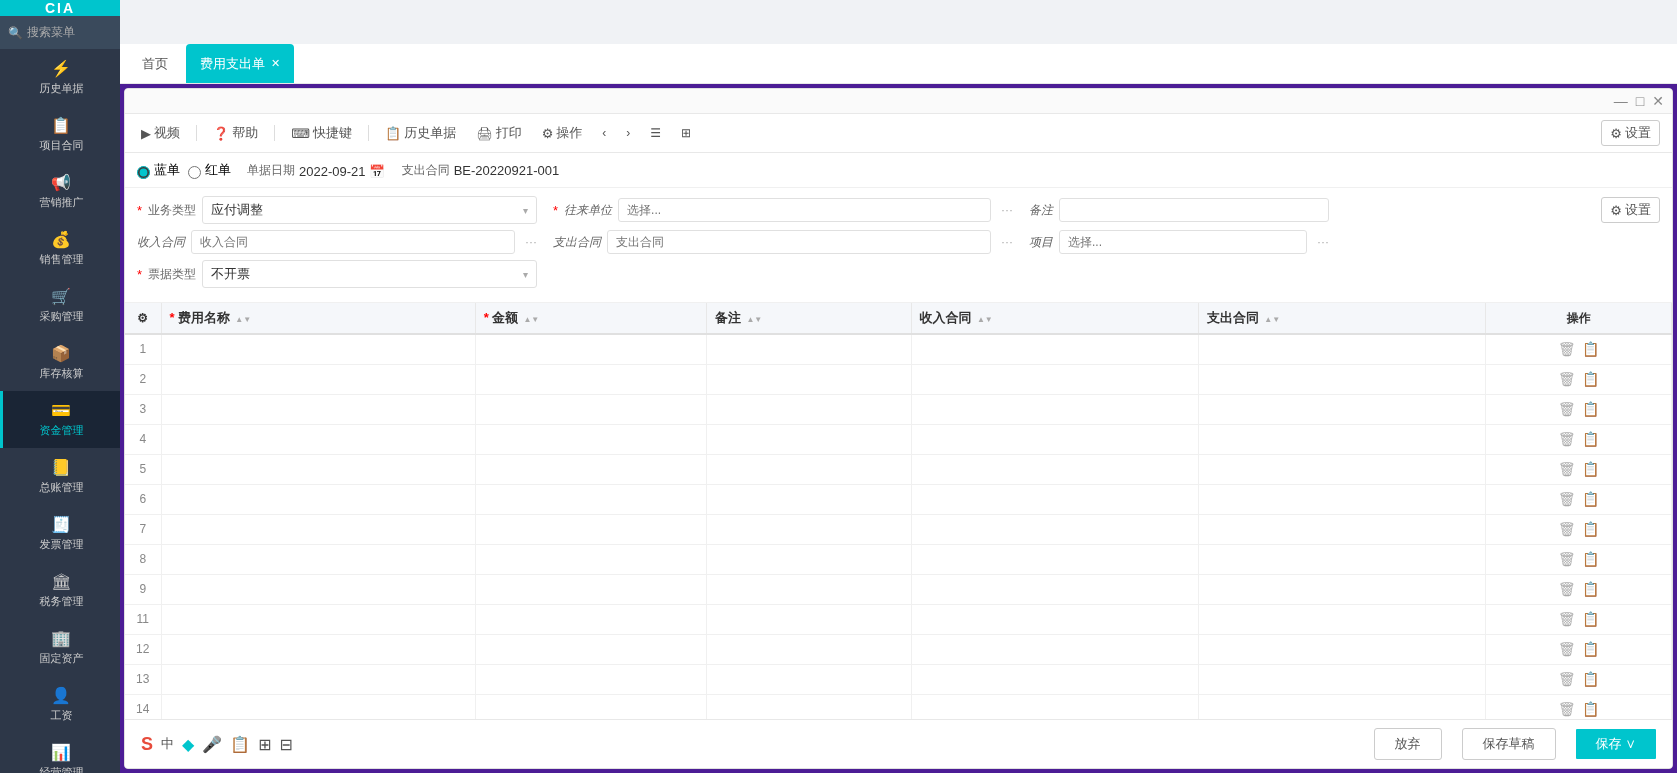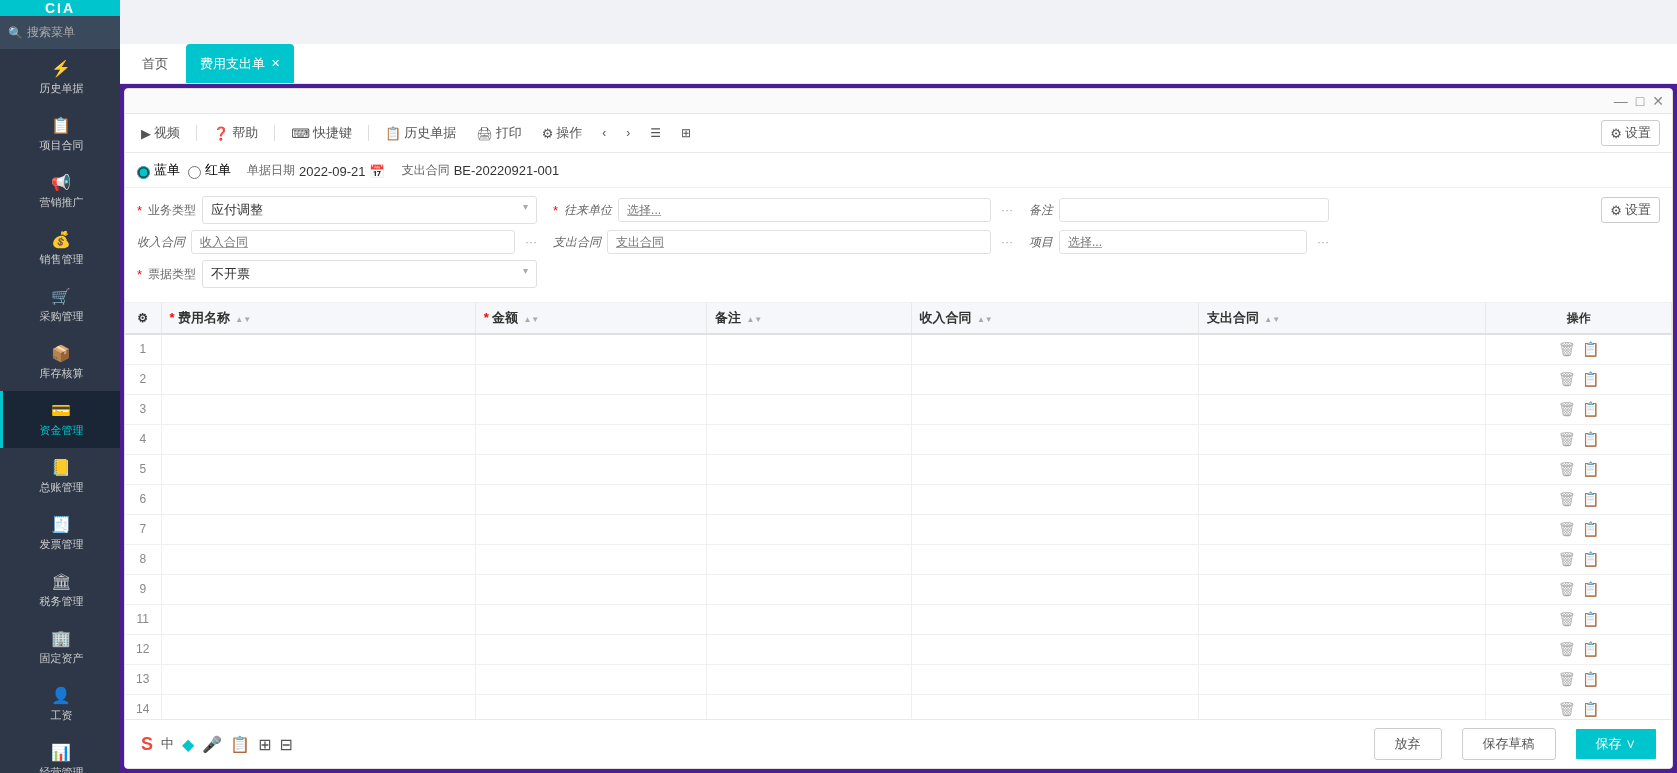--- a/index.html
+++ b/index.html
@@ -196,42 +196,42 @@
     .form-field .field-input {
       flex: 1;
       border: 1px solid #e0e0e0;
       border-radius: 3px;
       padding: 4px 8px;
       font-size: 12px;
       color: #333;
       background: #fff;
       min-width: 120px;
     }
-    .form-field .field-input.placeholder { color: #aaa; text-decoration: underline; }
+    .form-field .field-input.placeholder { color: #aaa; }
     .field-more { color: #aaa; cursor: pointer; font-size: 12px; margin-left: 4px; }
 
     
     .select-field {
       display: flex;
       align-items: center;
       gap: 6px;
       flex: 1;
     }
     .select-field .field-label { color: #666; font-size: 12px; white-space: nowrap; }
     .select-field .required { color: red; }
     .select-wrapper {
       flex: 1;
       border: 1px solid #e0e0e0;
       border-radius: 3px;
       padding: 4px 8px;
       font-size: 12px;
       color: #333;
       background: #fff;
       display: flex;
-      align-items: flex-start;
+      align-items: center;
       justify-content: space-between;
       cursor: pointer;
       min-width: 120px;
     }
     .select-wrapper .chevron { color: #aaa; font-size: 10px; }
 
     
     .table-container {
       flex: 1;
       overflow-y: auto;

